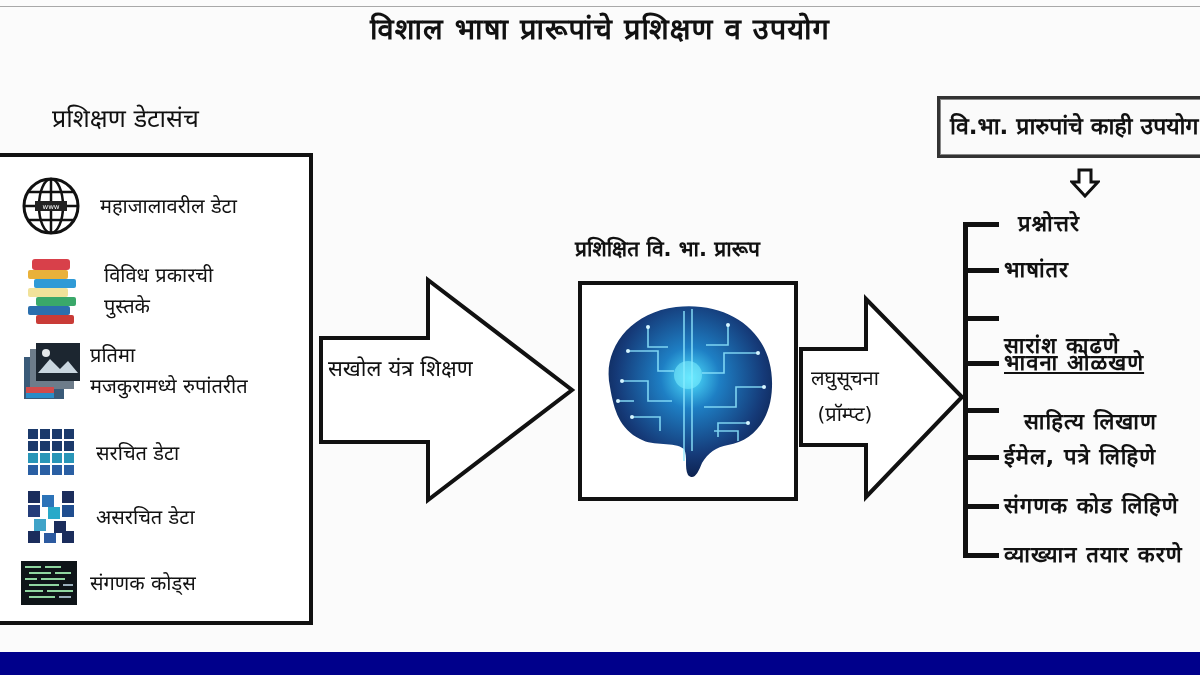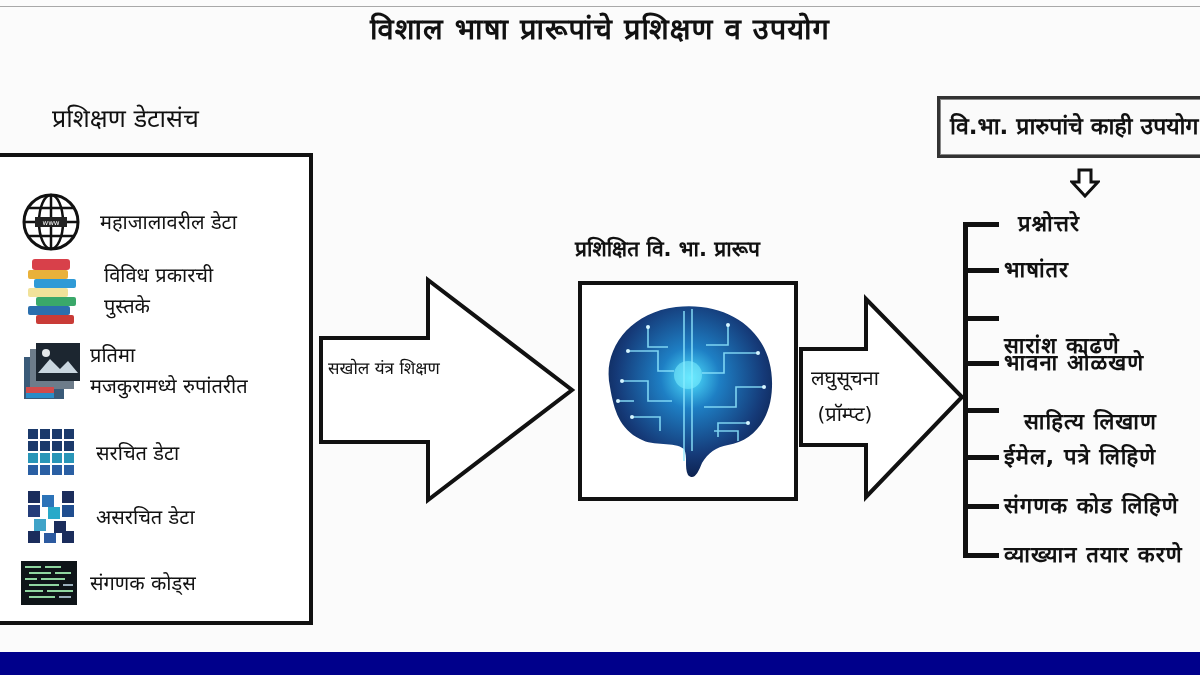--- a/index.html
+++ b/index.html
@@ -7,40 +7,40 @@
   body { position: relative; font-family: "DejaVu Sans", sans-serif; color: #111; }
   .topline { position: absolute; left: 0; top: 6px; width: 1200px; height: 1px; background: #a8a8a8; }
   .title { position: absolute; left: 300px; top: 8px; width: 600px; text-align: center; font-size: 29px; font-weight: bold; letter-spacing: 1px; }
   .sec-label { position: absolute; font-size: 25px; }
   #dataset-title { left: 52px; top: 100px; }
   .dataset-box { position: absolute; left: -4px; top: 153px; width: 317px; height: 472px; border: 4px solid #111; background: #fff; }
   .ds-item { position: absolute; display: flex; align-items: center; }
   .ds-icon { width: 62px; height: 60px; flex: none; display: flex; align-items: center; justify-content: center; }
   .ds-text { font-size: 20px; line-height: 31px; margin-left: 12px; }
   .arrow-svg { position: absolute; }
-  .arrow-text { position: absolute; font-size: 17px; line-height: 33px; text-align: left; }
+  .arrow-text { position: absolute; font-size: 22px; line-height: 33px; text-align: left; }
   #model-title { left: 575px; top: 234px; font-size: 21px; font-weight: bold; }
   .brain-box { position: absolute; left: 578px; top: 281px; width: 220px; height: 220px; border: 4px solid #111; background: #fff; display: flex; align-items: center; justify-content: center; }
   .uses-box { position: absolute; left: 937px; top: 96px; width: 280px; height: 62px; border: 3px solid #333; box-shadow: 0 0 0 1px #888 inset; background: #fafafa; font-size: 23px; font-weight: bold; padding-left: 10px; line-height: 54px; white-space: nowrap; overflow: hidden; }
   .down-arrow { position: absolute; left: 1070px; top: 168px; }
   .trunk { position: absolute; left: 963px; top: 222px; width: 5px; height: 336px; background: #111; }
   .branch { position: absolute; left: 963px; width: 36px; height: 5px; background: #111; }
   .use-label { position: absolute; left: 1004px; font-size: 22px; font-weight: bold; white-space: nowrap; letter-spacing: 1px; }
   .footer { position: absolute; left: 0; top: 652px; width: 1200px; height: 23px; background: #00008b; }
 </style>
 </head>
 <body>
 
 <div class="topline"></div>
 <div class="title">विशाल भाषा प्रारूपांचे प्रशिक्षण व उपयोग</div>
 
 <div class="sec-label" id="dataset-title">प्रशिक्षण डेटासंच</div>
 <div class="dataset-box"></div>
 
-<div class="ds-item" style="left:20px; top:192px;">
+<div class="ds-item" style="left:20px; top:176px;">
   <div class="ds-icon">
     <svg width="62" height="62" viewBox="0 0 62 62">
       <circle cx="31" cy="31" r="27" fill="none" stroke="#111" stroke-width="3"></circle>
       <ellipse cx="31" cy="31" rx="12" ry="27" fill="none" stroke="#111" stroke-width="2.5"></ellipse>
       <line x1="31" y1="4" x2="31" y2="58" stroke="#111" stroke-width="2.5"></line>
       <line x1="4" y1="31" x2="58" y2="31" stroke="#111" stroke-width="2.5"></line>
       <path d="M9 17 H53 M9 45 H53" stroke="#111" stroke-width="2.5"></path>
       <rect x="15" y="26" width="32" height="10" fill="#222"></rect>
       <text x="31" y="34" font-size="7" fill="#fff" text-anchor="middle" font-family="DejaVu Sans, sans-serif">www</text>
     </svg>
@@ -235,19 +235,19 @@
 <div class="branch" style="top:316px;"></div>
 <div class="branch" style="top:361px;"></div>
 <div class="branch" style="top:408px;"></div>
 <div class="branch" style="top:455px;"></div>
 <div class="branch" style="top:504px;"></div>
 <div class="branch" style="top:553px;"></div>
 
 <div class="use-label" style="top:207px;margin-left:14px;">प्रश्नोत्तरे</div>
 <div class="use-label" style="top:253px;">भाषांतर</div>
 <div class="use-label" style="top:301px;margin-top:28px;">सारांश काढणे</div>
-<div class="use-label" style="top:346px;">भावना ओळखणे</div>
+<div class="use-label" style="top:346px;text-decoration:underline;">भावना ओळखणे</div>
 <div class="use-label" style="top:405px;margin-left:20px;">साहित्य लिखाण</div>
 <div class="use-label" style="top:440px;">ईमेल, पत्रे लिहिणे</div>
 <div class="use-label" style="top:489px;">संगणक कोड लिहिणे</div>
 <div class="use-label" style="top:538px;">व्याख्यान तयार करणे</div>
 
 <div class="footer"></div>
 
 </body></html>

